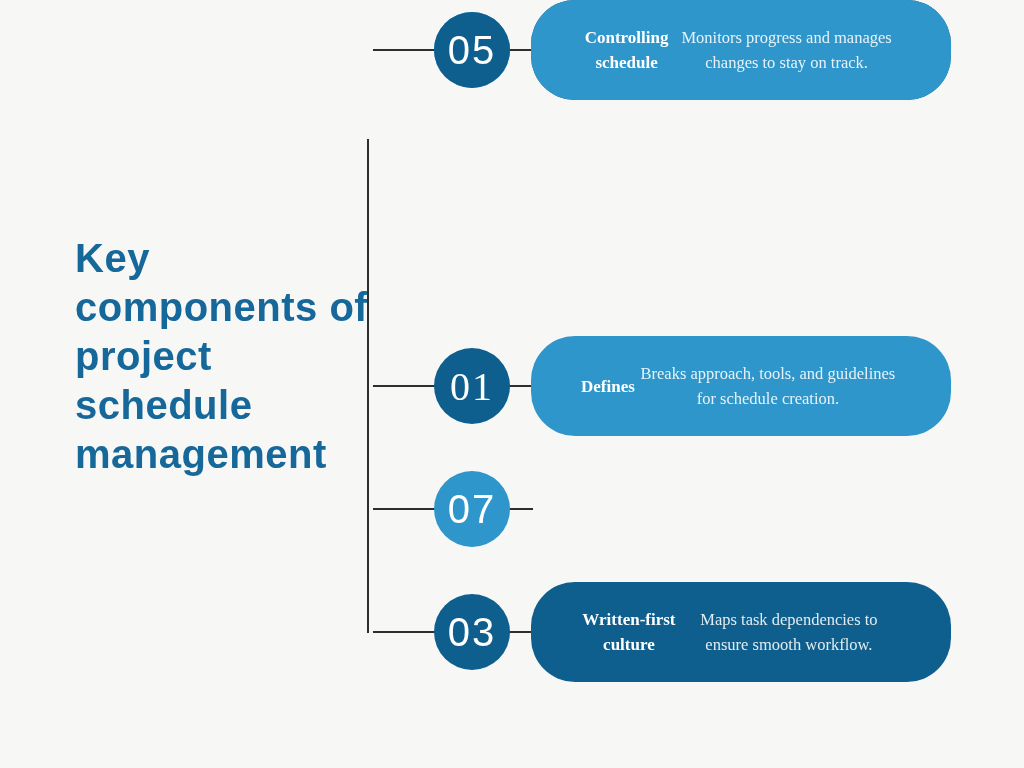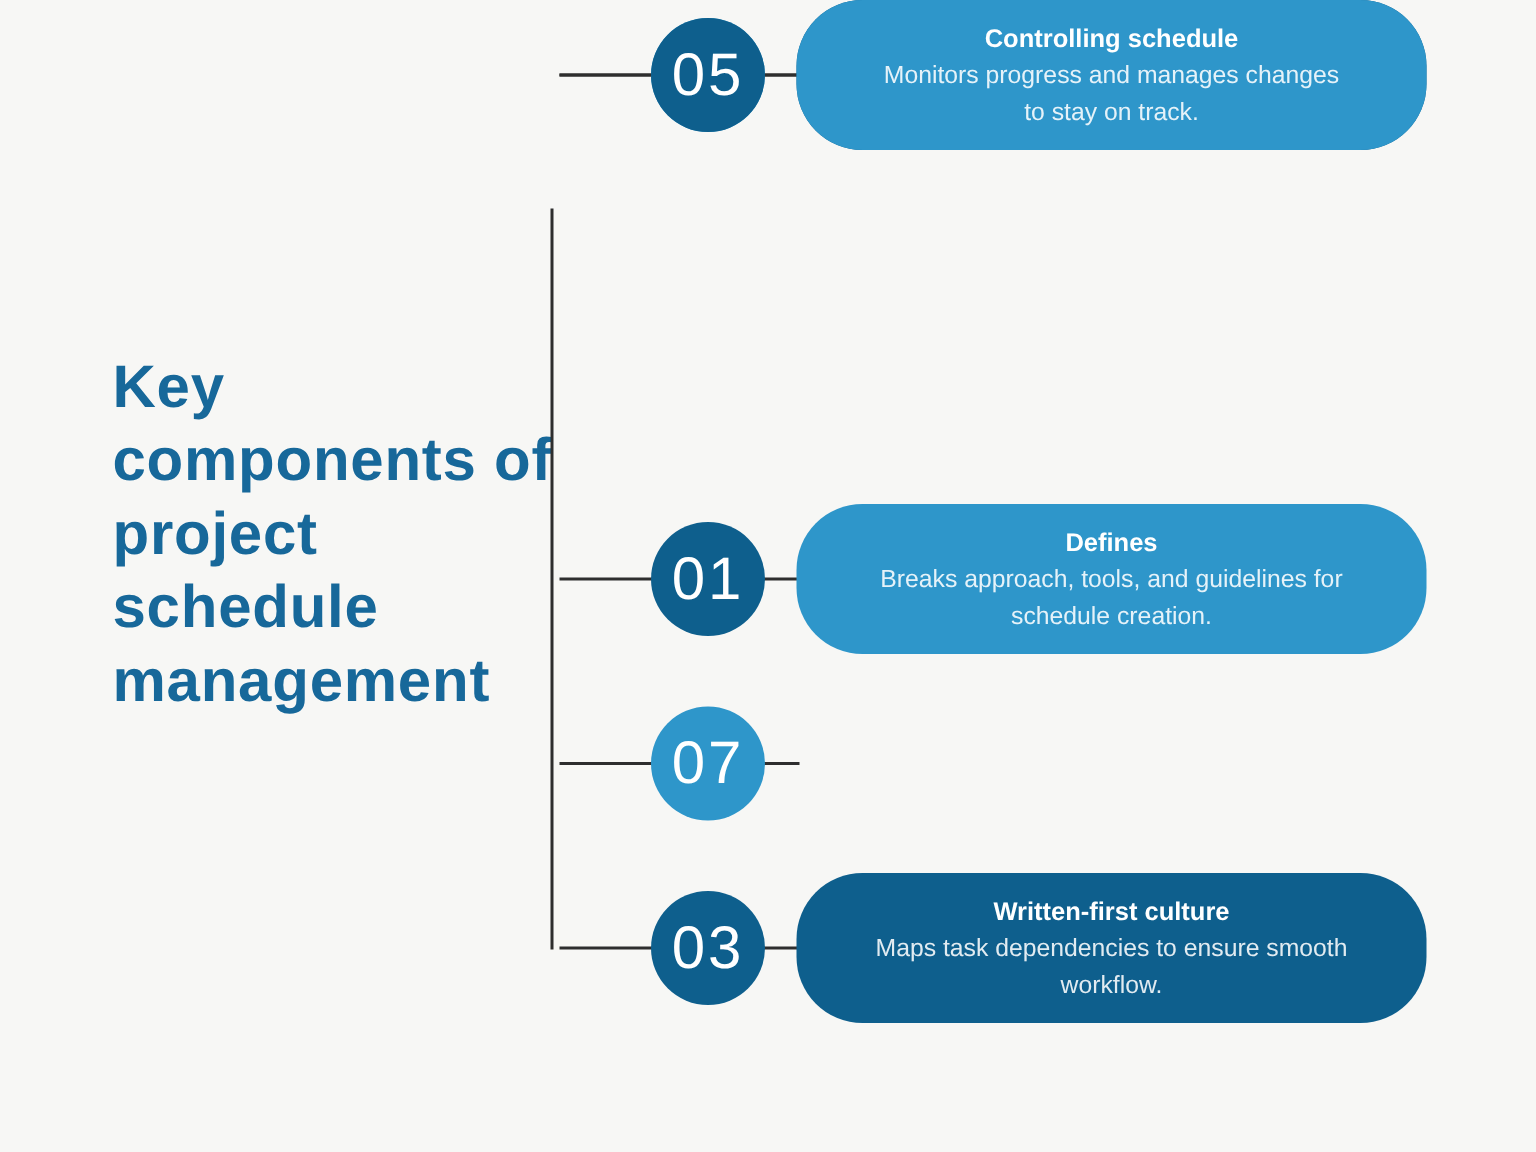--- a/index.html
+++ b/index.html
@@ -70,27 +70,28 @@
   }
   .pill {
     position: absolute;
     left: 158px;
     top: 0;
     width: 420px;
     height: 100px;
     border-radius: 44px;
     background: #10618f;
     display: flex;
-    flex-direction: column;
+    flex-direction: row;
     align-items: center;
     justify-content: center;
     text-align: center;
     padding: 16px 50px;
     box-sizing: border-box;
     z-index: 2;
+    font-family: Liberation Serif, serif;
   }
   .pill .step-title {
     color: #ffffff;
     font-size: 17px;
     font-weight: 700;
     line-height: 25px;
   }
   .pill .step-desc {
     color: rgba(255,255,255,0.88);
     font-size: 16.5px;
@@ -102,21 +103,21 @@
 <body>
 
 <div class="canvas" style="background: rgb(247, 247, 245);">
 
   <div class="title" style="color: rgb(23, 104, 154);">Key components of project schedule management</div>
 
   <div class="vline"></div>
 
   <div class="row">
     <div class="hline"></div>
-    <div class="circle" style="background: rgb(14, 95, 141);">
+    <div class="circle" style="background: rgb(14, 95, 141); font-family: Liberation Serif, serif;">
       <span class="num">01</span>
     </div>
     <div class="pill" style="background: rgb(46, 150, 202);">
       <div class="step-title">Defines</div>
       <div class="step-desc">Breaks approach, tools, and guidelines for schedule creation.</div>
     </div>
   </div>
 
   <div class="row">
     <div class="hline"></div>

